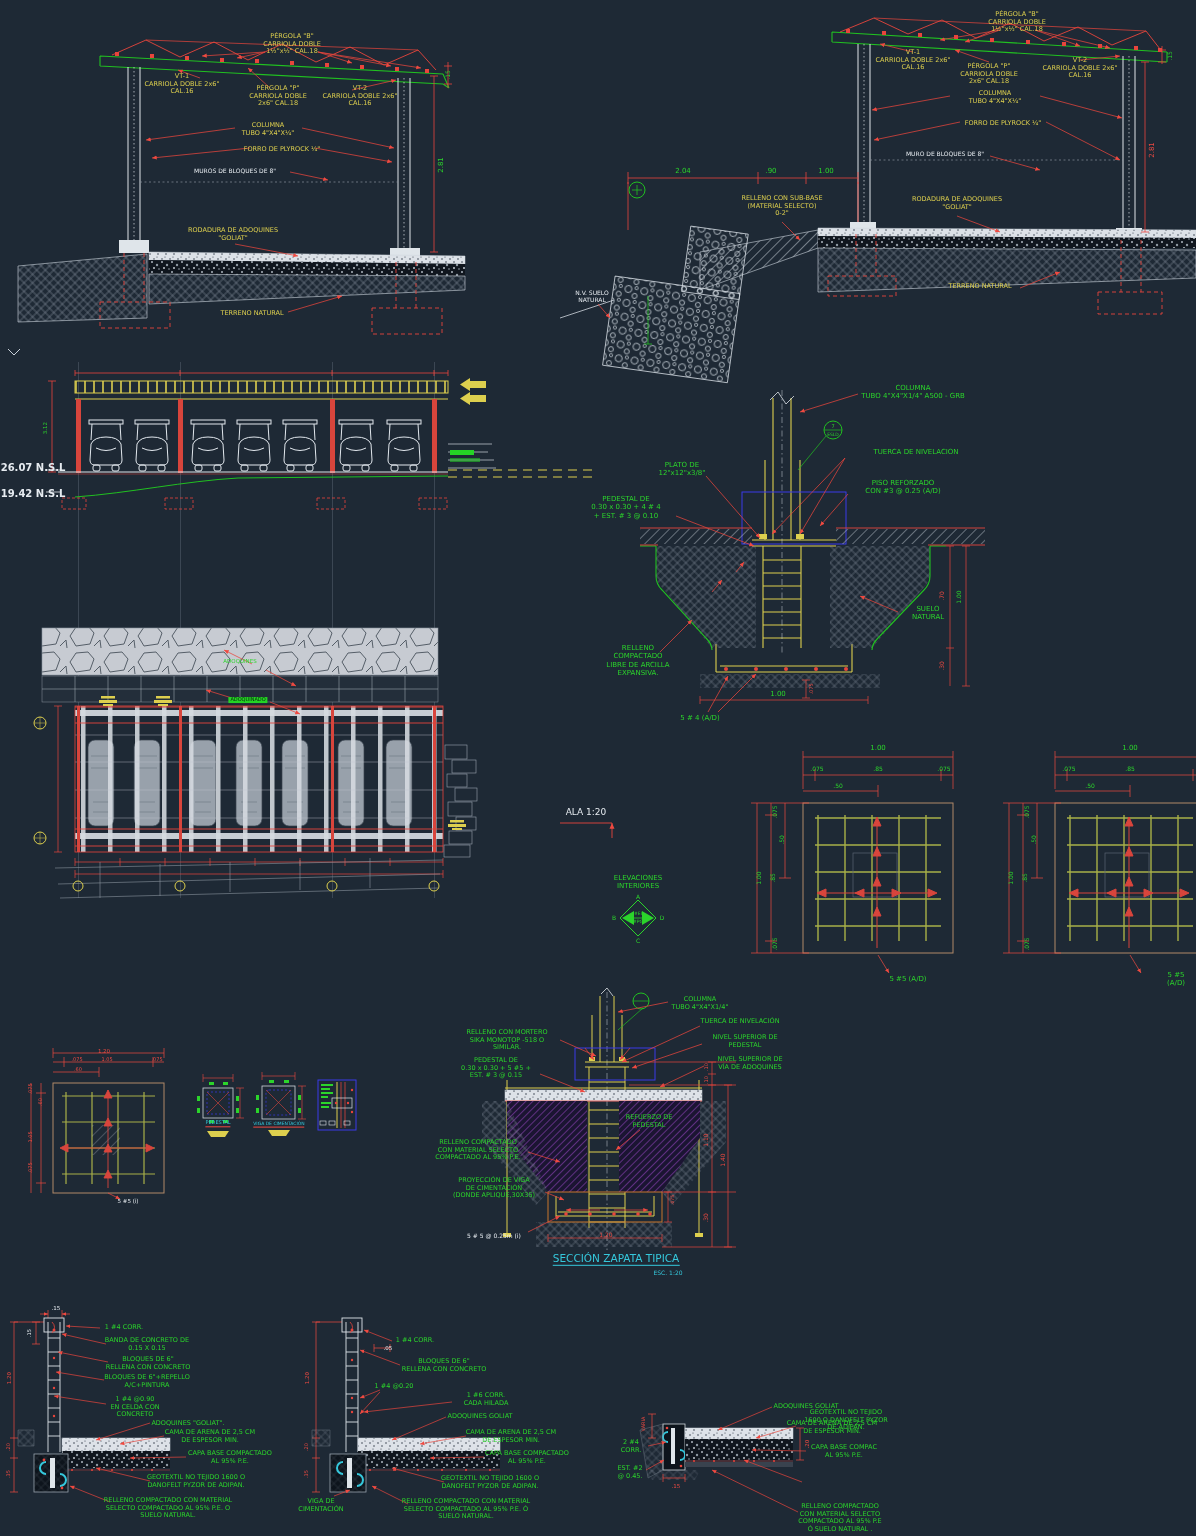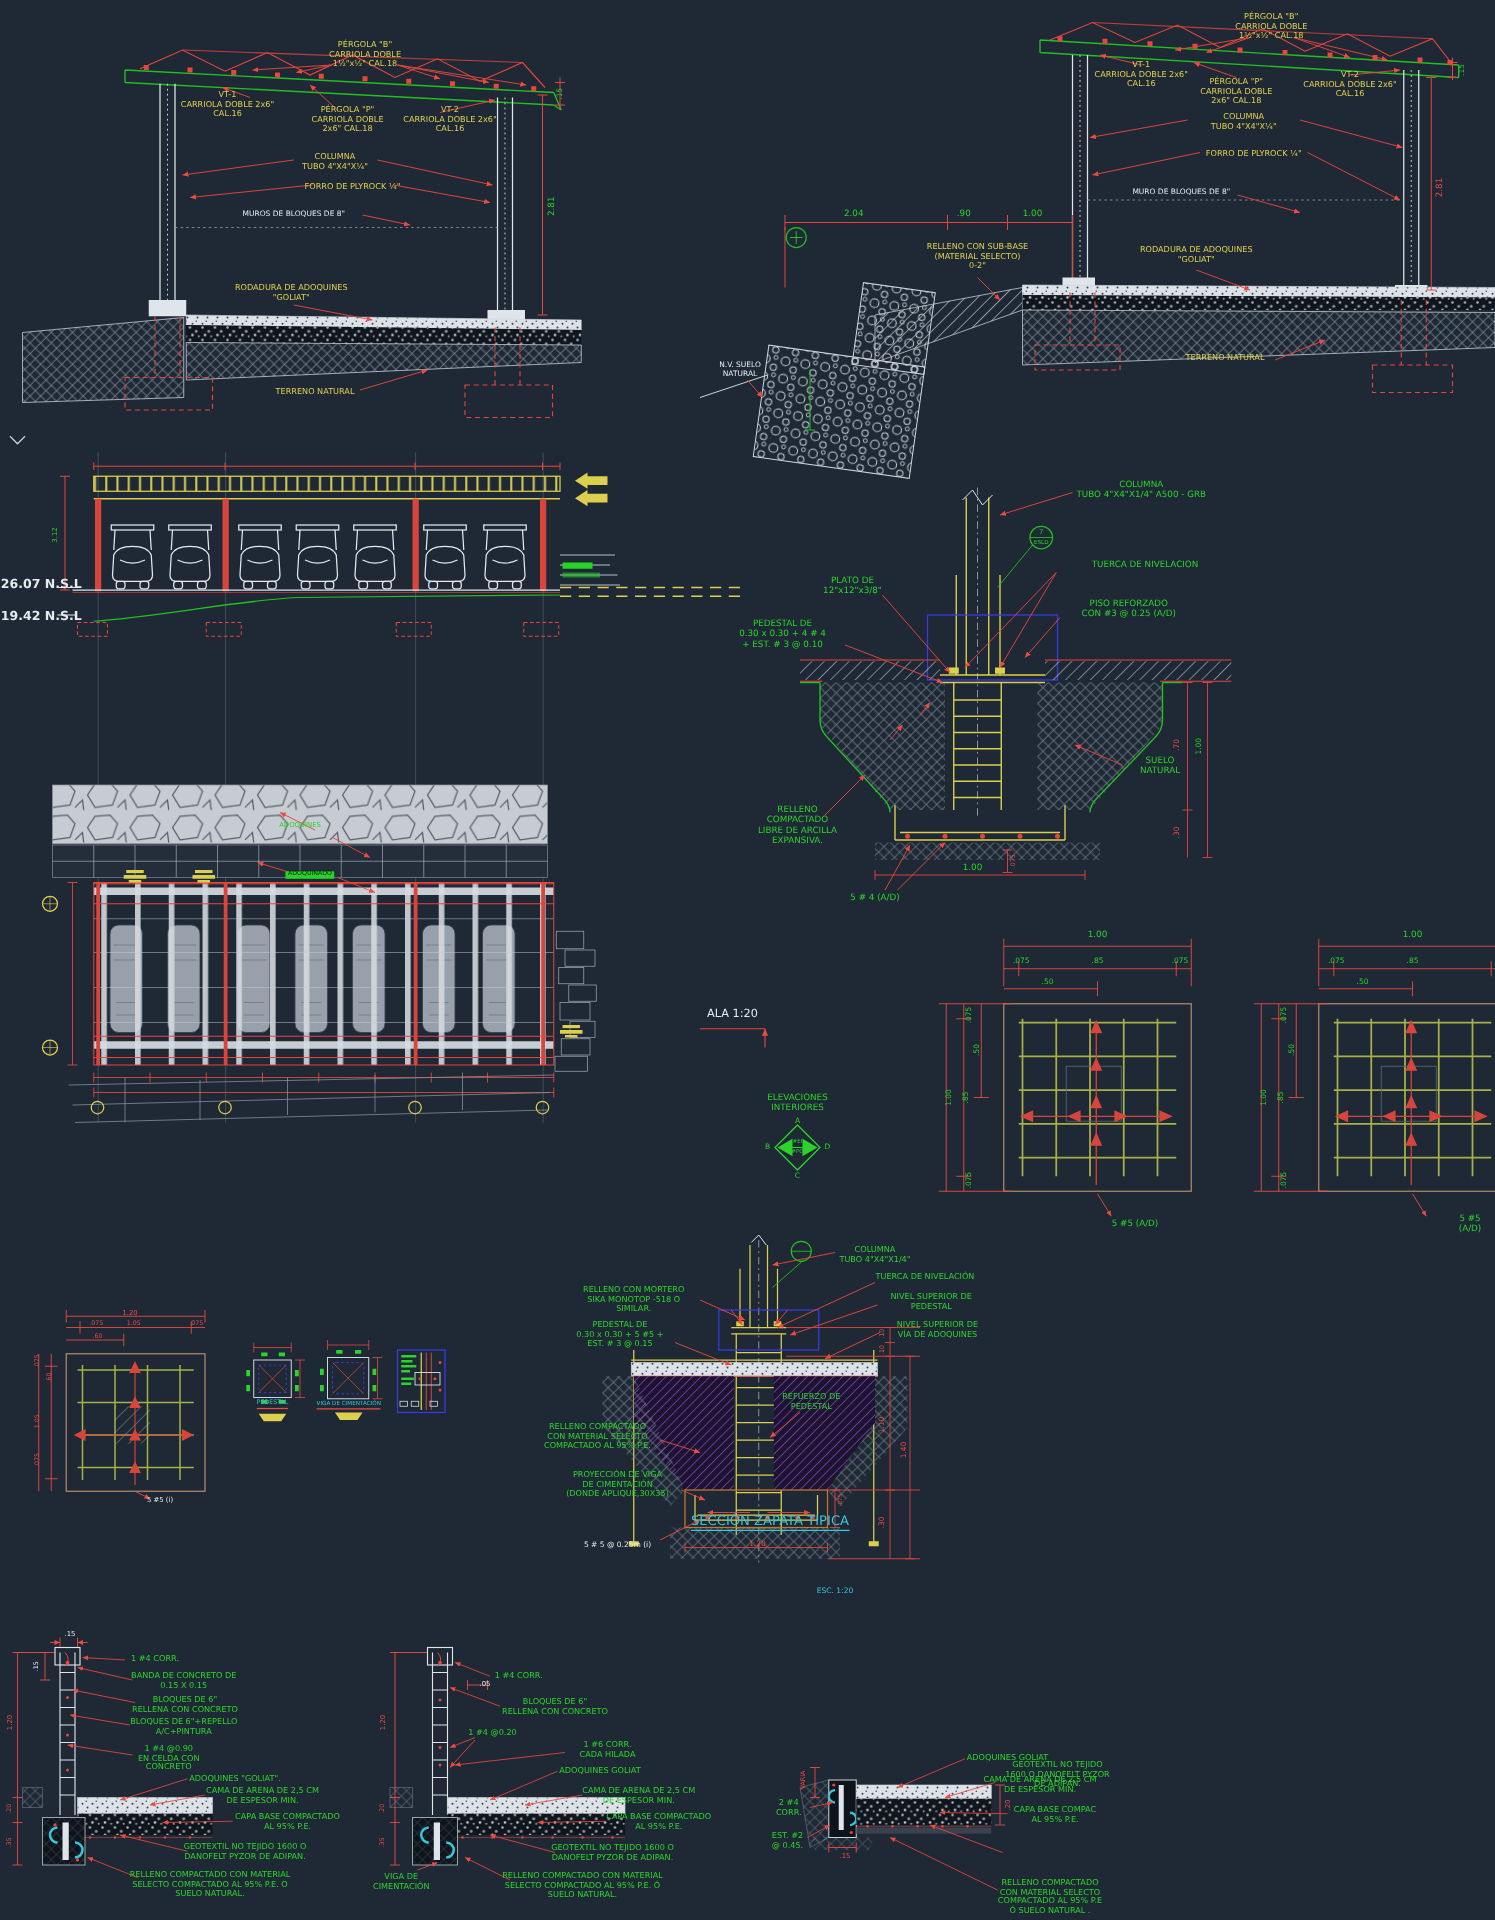--- a/index.html
+++ b/index.html
@@ -828,21 +828,21 @@
 DE CIMENTACIÓN
 (DONDE APLIQUE,30X35)</div>
 <div class="lb w s6" style="left:494px;top:1236px">5 # 5  @ 0.25m (i)</div>
 <div class="lb r rot s5" style="left:707px;top:1067px">.10</div>
 <div class="lb r rot s5" style="left:707px;top:1080px">.10</div>
 <div class="lb r rot s6" style="left:706px;top:1140px">1.10</div>
 <div class="lb r rot s6" style="left:723px;top:1160px">1.40</div>
 <div class="lb r rot s6" style="left:706px;top:1218px">.30</div>
 <div class="lb r rot s45" style="left:673px;top:1200px">.075</div>
 <div class="lb r s6" style="left:606px;top:1235px">1.20</div>
-<div class="lb c s10 u" style="left:616px;top:1218px">SECCIÓN ZAPATA TIPICA</div>
+<div class="lb c s10 u" style="left:616px;top:1259px">SECCIÓN ZAPATA TIPICA</div>
 <div class="lb c s6" style="left:668px;top:1273px">ESC. 1:20</div>
 
 <div class="lb r s55" style="left:104px;top:1051px">1.20</div>
 <div class="lb r s5" style="left:77px;top:1060px">.075</div>
 <div class="lb r s5" style="left:107px;top:1060px">1.05</div>
 <div class="lb r s5" style="left:157px;top:1060px">.075</div>
 <div class="lb r s5" style="left:78px;top:1070px">.60</div>
 <div class="lb r rot s5" style="left:31px;top:1089px">.075</div>
 <div class="lb r rot s5" style="left:41px;top:1102px">.60</div>
 <div class="lb r rot s5" style="left:31px;top:1137px">1.05</div>

